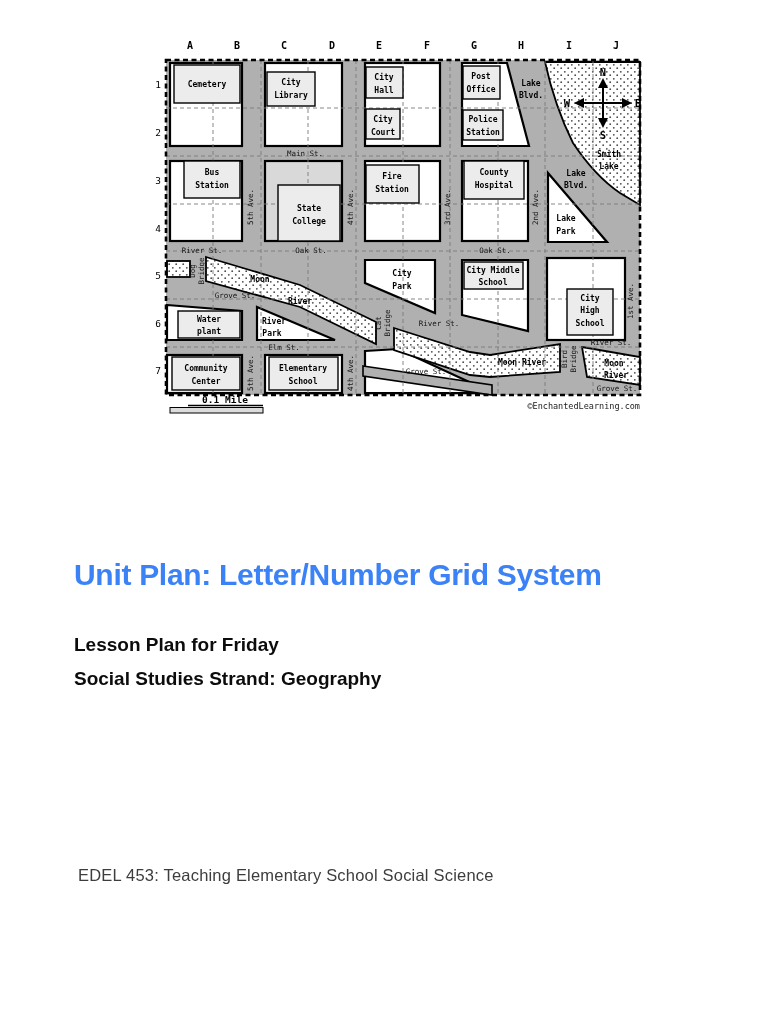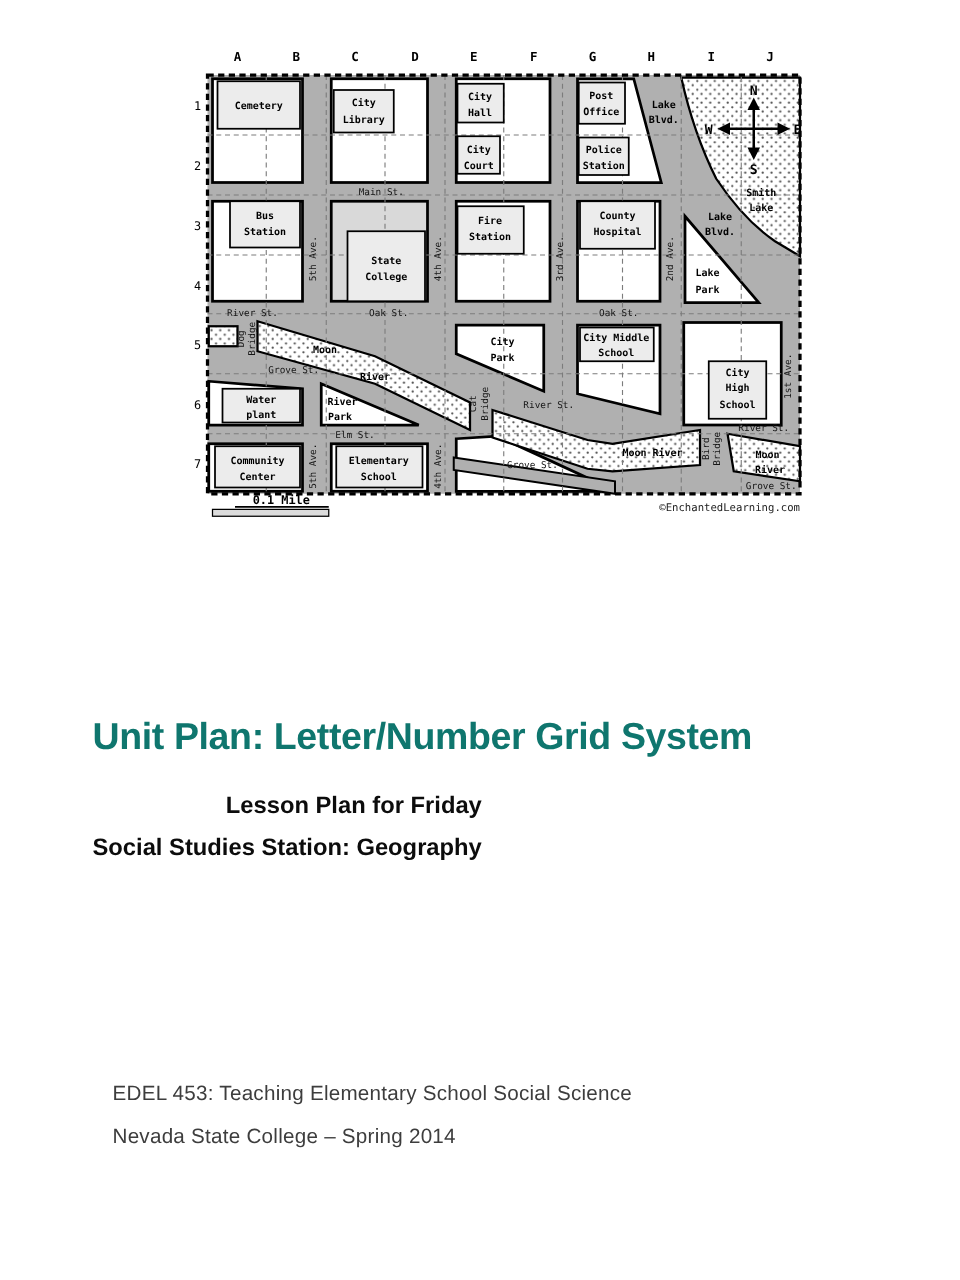--- a/index.html
+++ b/index.html
@@ -12,29 +12,29 @@
   .bld{fill:#ececec;stroke:#000;stroke-width:1.4;}
   .riv{fill:url(#dots);stroke:#000;stroke-width:1.8;}
   .bt{font:bold 8px "DejaVu Sans Mono",monospace;text-anchor:middle;fill:#000;}
   .bt3{font:bold 10.5px "DejaVu Sans Mono",monospace;text-anchor:middle;fill:#000;}
   .st{font:7.5px "DejaVu Sans Mono",monospace;text-anchor:middle;fill:#151515;}
   .gl{font:bold 10px "DejaVu Sans Mono",monospace;text-anchor:middle;fill:#000;}
   .gn{font:9.5px "DejaVu Sans Mono",monospace;text-anchor:middle;fill:#000;}
   .gridln{stroke:#7c7c7c;stroke-width:0.9;stroke-dasharray:4 3;fill:none;}
   .cmp{stroke:#000;stroke-width:2;}
   
-  .title{position:absolute;left:74px;top:553px;font-size:30px;font-weight:700;
-         letter-spacing:-0.3px;color:#0f766e;white-space:nowrap;}
+  .title{position:absolute;left:74px;top:538px;font-size:30px;font-weight:700;
+         letter-spacing:-0.3px;color:#3b82f6;white-space:nowrap;}
   .info{position:absolute;left:74px;top:634px;font-size:19px;font-weight:700;color:#0c0c0c;}
-  .info p{margin:0 0 13px 0;line-height:21px;text-align:right;}
+  .info p{margin:0 0 13px 0;line-height:21px;}
   .info sup{font-size:0.55em;}
   .submitted{position:absolute;left:74px;top:754px;font-size:20px;font-weight:700;color:#0c0c0c;}
   .footer{position:absolute;left:74px;top:866px;font-size:16.5px;font-weight:400;
           color:#3d3d3d;letter-spacing:0.2px;}
-  .footer p{margin:0 0 16px 16px;line-height:18px;}
+  .footer p{margin:0 0 16px 4px;line-height:18px;}
 </style>
 </head>
 <body>
 
 <div class="page">
 
   <div class="map-wrap">
     <svg width="495" height="380" viewBox="0 0 495 380" xmlns="http://www.w3.org/2000/svg">
       <defs>
         <pattern id="dots" patternUnits="userSpaceOnUse" width="7" height="7">
@@ -234,22 +234,21 @@
       </g>
 
       <text x="490" y="374" style="font:8.5px 'DejaVu Sans Mono',monospace;text-anchor:end;fill:#222">©EnchantedLearning.com</text>
     </svg>
   </div>
 
   <h1 class="title">Unit Plan: Letter/Number Grid System</h1>
 
   <div class="info">
     <p>Lesson Plan for Friday</p>
-    <p>Social Studies Station: Geography</p>
+    <p>Social Studies Strand: Geography</p>
   </div>
 
 
   <div class="footer">
     <p>EDEL 453: Teaching Elementary School Social Science</p>
-    <p>Nevada State College – Spring 2014</p>
   </div>
 
 </div>
 
 </body></html>

